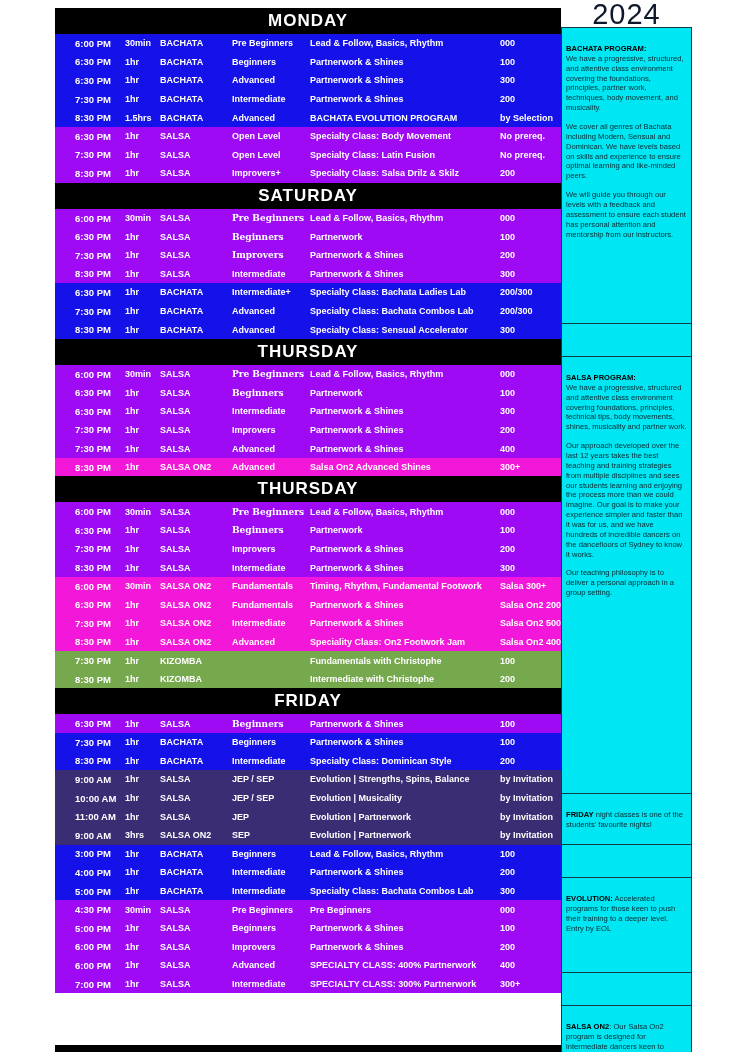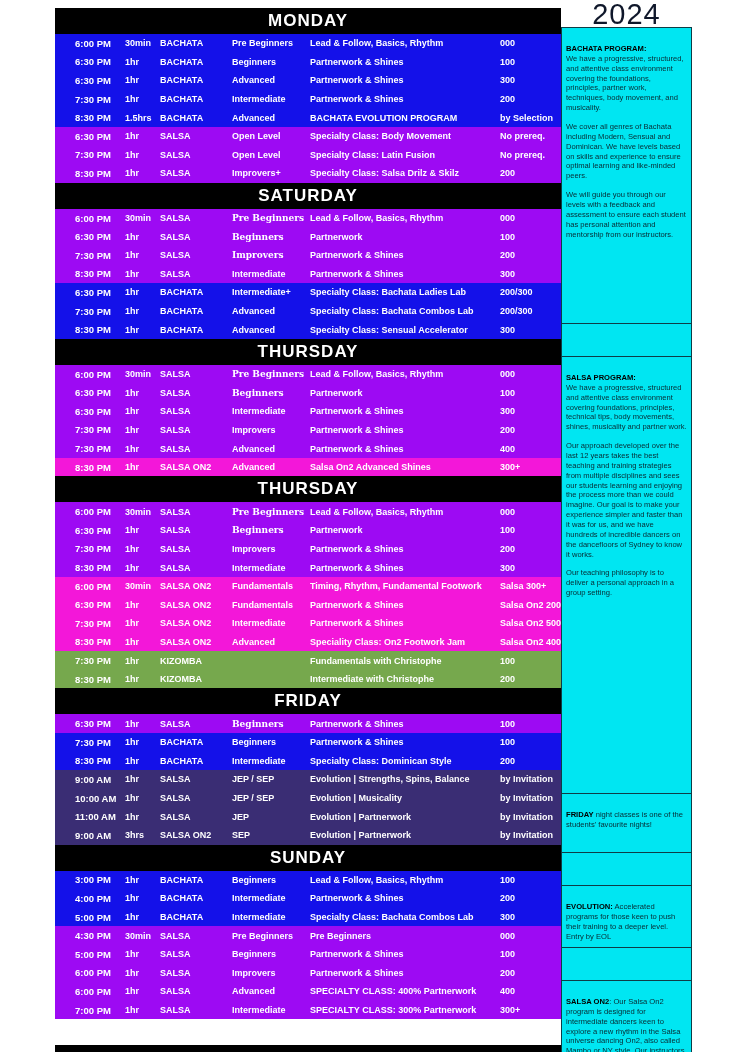--- a/index.html
+++ b/index.html
@@ -42,23 +42,23 @@
     margin-top:-1px;padding:16px 4px;overflow:hidden;
     color:var(--panel_text);font-size:7.6px;line-height:1.3;
   }
   .panel:first-of-type{margin-top:0;}
   .panel p{margin:0 0 9px 0;}
   .panel .p-title{font-weight:bold;color:#000;}
   .panel b{color:#000;}
   .h-bachata{height:297px;}
   .h-sp1{height:30px;}
   .h-salsa{height:438px;}
-  .h-friday{height:60px;}
+  .h-friday{height:52px;}
   .h-sp2{height:32px;}
-  .h-evolution{height:63px;}
+  .h-evolution{height:96px;}
   .h-sp3{height:27px;}
   .h-on2{height:145px;}
 </style>
 </head>
 <body>
 
 <div class="page">
 
   <div class="schedule">
       <div class="day-header">MONDAY</div>
@@ -363,21 +363,20 @@
         <span class="cell c-code">by Invitation</span>
       </div>
       <div class="row bg-navy">
         <span class="cell c-time">9:00 AM</span>
         <span class="cell c-duration">3hrs</span>
         <span class="cell c-style">SALSA ON2</span>
         <span class="cell c-level">SEP</span>
         <span class="cell c-description">Evolution | Partnerwork</span>
         <span class="cell c-code">by Invitation</span>
       </div>
-      <div class="day-header">SUNDAY</div>
       <div class="row bg-blue">
         <span class="cell c-time">3:00 PM</span>
         <span class="cell c-duration">1hr</span>
         <span class="cell c-style">BACHATA</span>
         <span class="cell c-level">Beginners</span>
         <span class="cell c-description">Lead &amp; Follow, Basics, Rhythm</span>
         <span class="cell c-code">100</span>
       </div>
       <div class="row bg-blue">
         <span class="cell c-time">4:00 PM</span>

